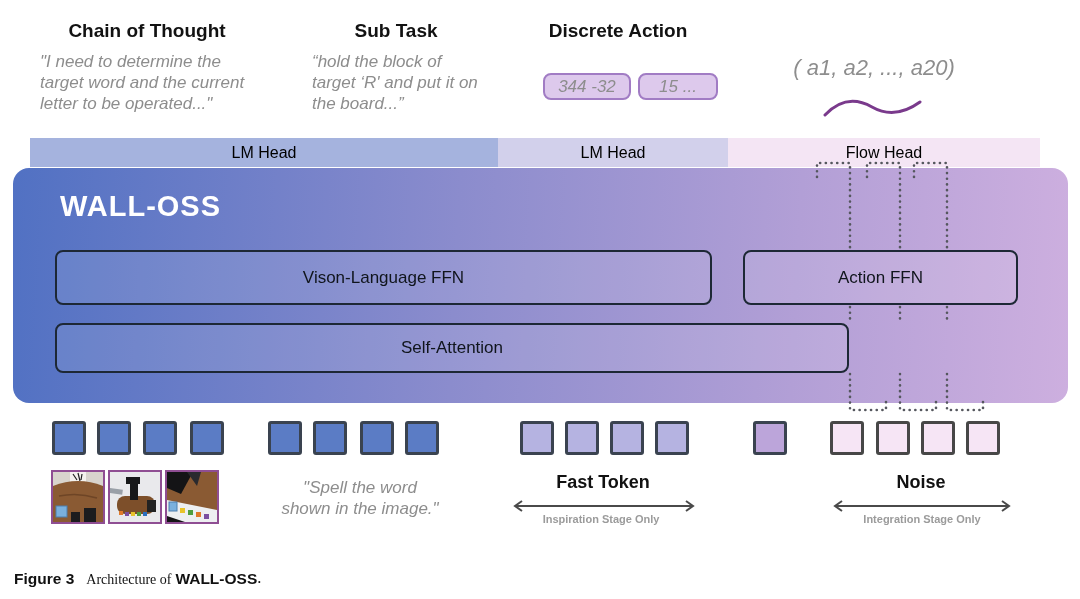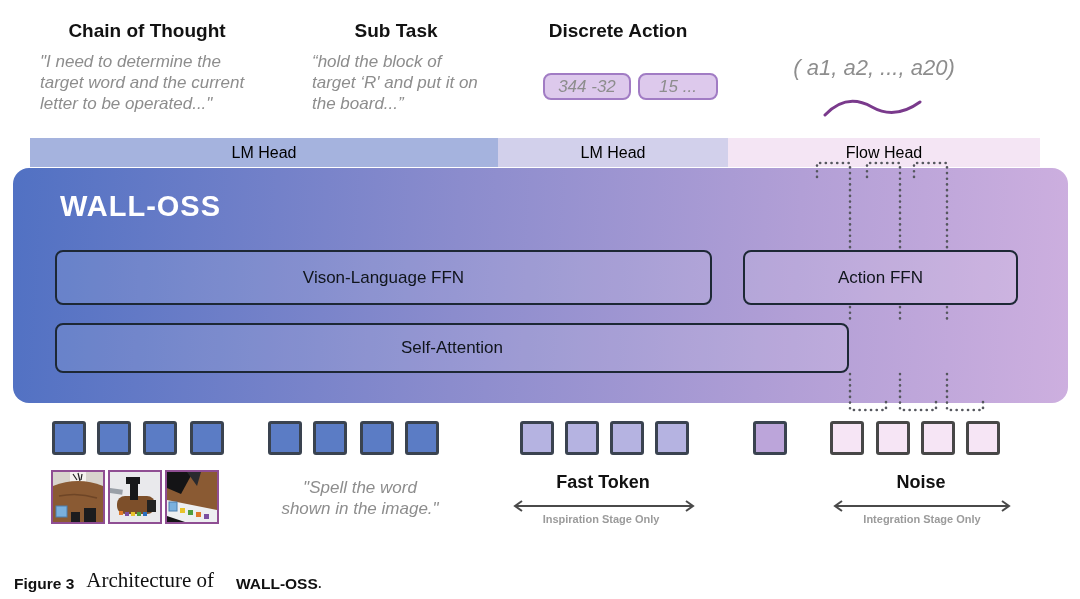--- a/index.html
+++ b/index.html
@@ -52,21 +52,21 @@
   .wrap-label{position:absolute;font-weight:bold;font-size:18px;color:#111;
               text-align:center;line-height:1.25;}
   .stage-label{position:absolute;font-weight:bold;font-size:11px;color:#9b9b9b;
                transform:translateX(-50%);white-space:nowrap;}
   .arrow{position:absolute;}
   .arrow path{stroke:#4a4a4a;stroke-width:2;fill:none;}
 
   .caption{position:absolute;left:14px;top:568px;font-size:15.5px;color:#111;
            display:flex;align-items:flex-end;}
   .cap-tag{font-weight:bold;font-family:"Liberation Sans",sans-serif;margin-right:12px;}
-  .cap-body{font-family:"Liberation Serif",serif;font-size:21px;margin-right:22px;}
+  .cap-body{font-family:"Liberation Serif",serif;font-size:14px;margin-right:4px;}
   .cap-model{font-weight:bold;font-family:"Liberation Sans",sans-serif;}
   .cap-period{font-family:"Liberation Serif",serif;font-size:16.5px;}
 </style>
 </head>
 <body>
 
 <div class="canvas">
 
   <div class="col-title" style="left:147px">Chain of Thought</div>
   <div class="col-title" style="left:396px">Sub Task</div>

